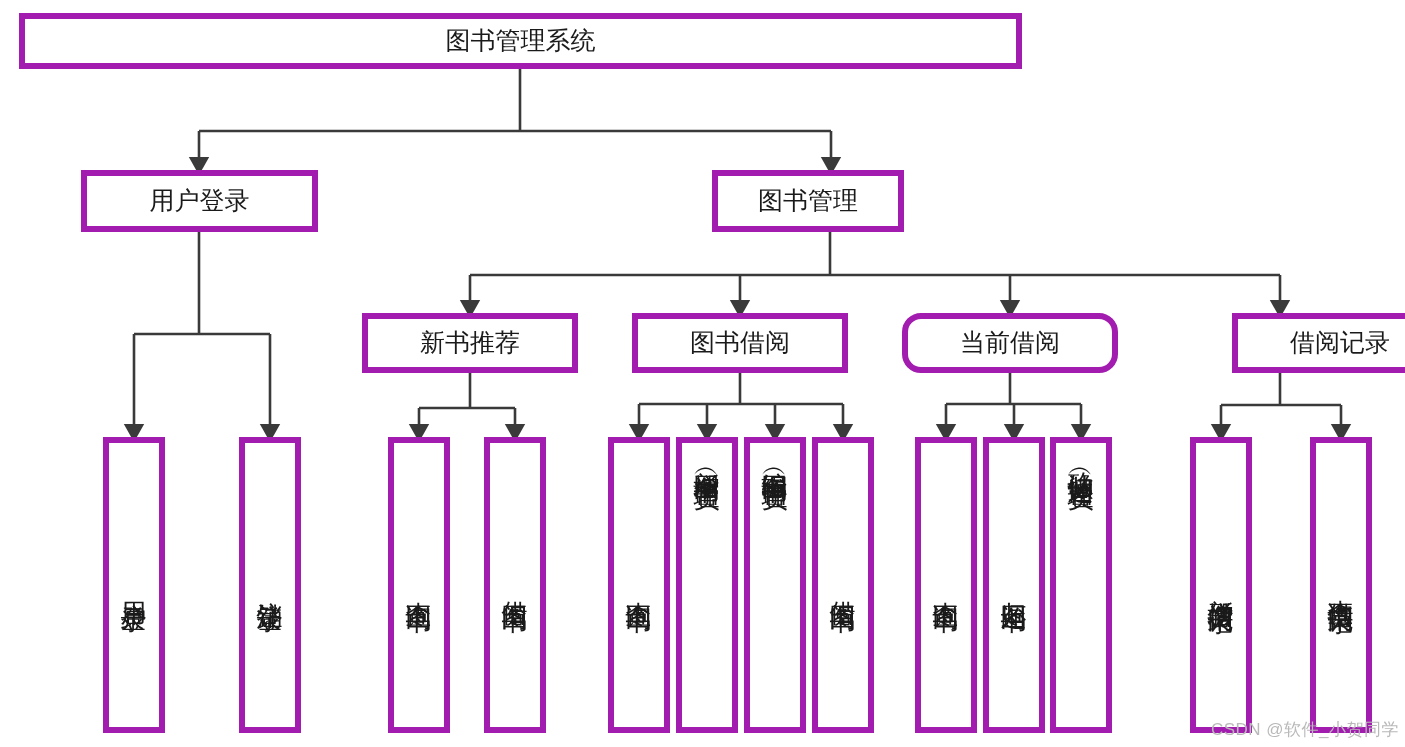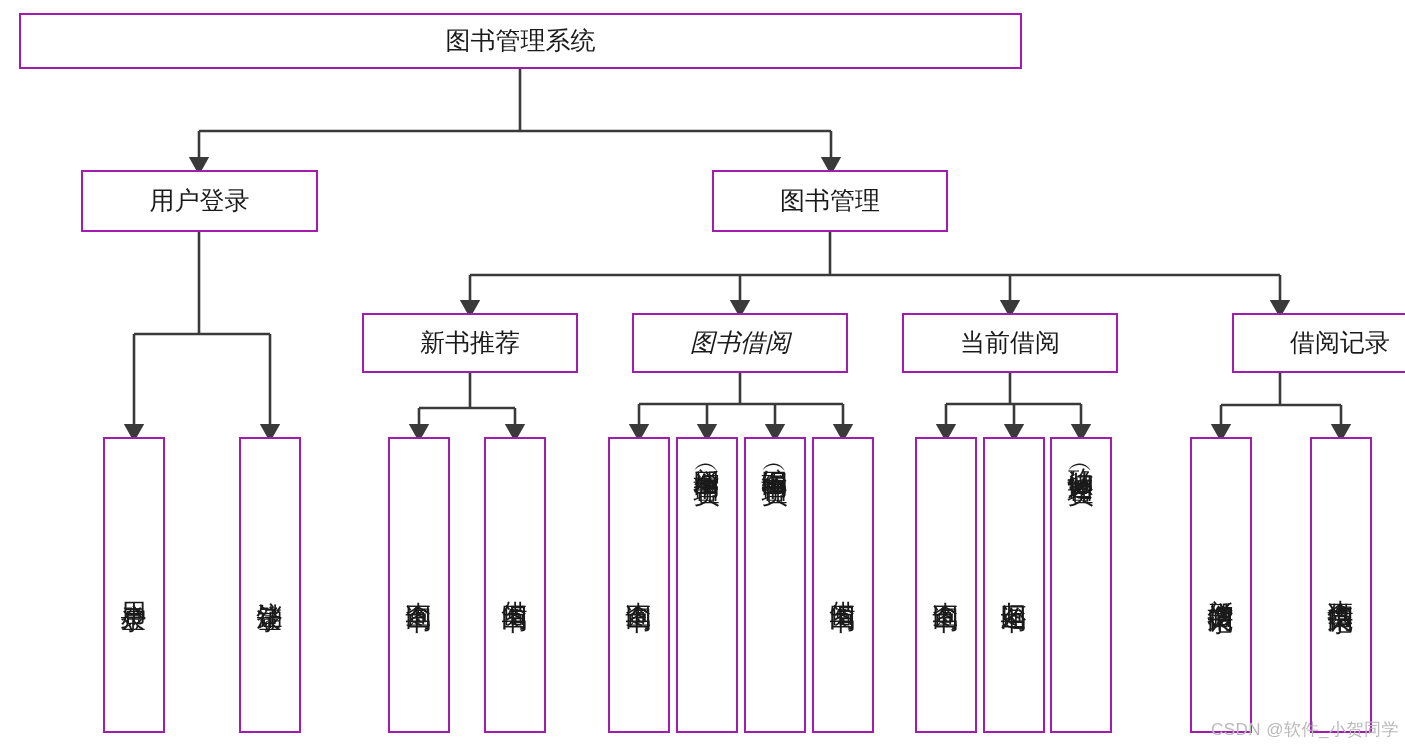--- a/index.html
+++ b/index.html
@@ -20,21 +20,21 @@
   svg#edges {
     position: absolute;
     left: 0;
     top: 0;
     width: 1405px;
     height: 747px;
   }
   .node {
     position: absolute;
     box-sizing: border-box;
-    border: 2px solid #a21caf;
+    border: 6px solid #a21caf;
     background: #ffffff;
     display: flex;
     align-items: center;
     justify-content: center;
     color: #1a1a1a;
     z-index: 2;
   }
   .node .label {
     display: block;
     text-align: center;
@@ -129,31 +129,31 @@
     </g>
   </svg>
 
   <div class="node horiz" style="left:19px; top:13px; width:1003px; height:56px;">
     <span class="label">图书管理系统</span>
   </div>
 
   <div class="node horiz" style="left:81px; top:170px; width:237px; height:62px;">
     <span class="label">用户登录</span>
   </div>
-  <div class="node horiz" style="left:712px; top:170px; width:236px; height:62px;">
+  <div class="node horiz" style="left:712px; top:170px; width:192px; height:62px;">
     <span class="label">图书管理</span>
   </div>
 
   <div class="node horiz" style="left:362px; top:313px; width:216px; height:60px;">
     <span class="label">新书推荐</span>
   </div>
-  <div class="node horiz" style="left:632px; top:313px; width:216px; height:60px;font-style:italic;">
+  <div class="node horiz" style="left:632px; top:313px; width:216px; height:60px;">
     <span class="label">图书借阅</span>
   </div>
-  <div class="node horiz" style="left:902px; top:313px; width:216px; height:60px;">
+  <div class="node horiz" style="left:902px; top:313px; width:216px; height:60px;border-radius:19px;">
     <span class="label">当前借阅</span>
   </div>
   <div class="node horiz" style="left:1232px; top:313px; width:216px; height:60px;">
     <span class="label">借阅记录</span>
   </div>
 
   <div class="node vert mid" style="left:103px; top:437px; width:62px; height:296px;">
     <span class="label">用户登录</span>
   </div>
   <div class="node vert mid" style="left:239px; top:437px; width:62px; height:296px;">

